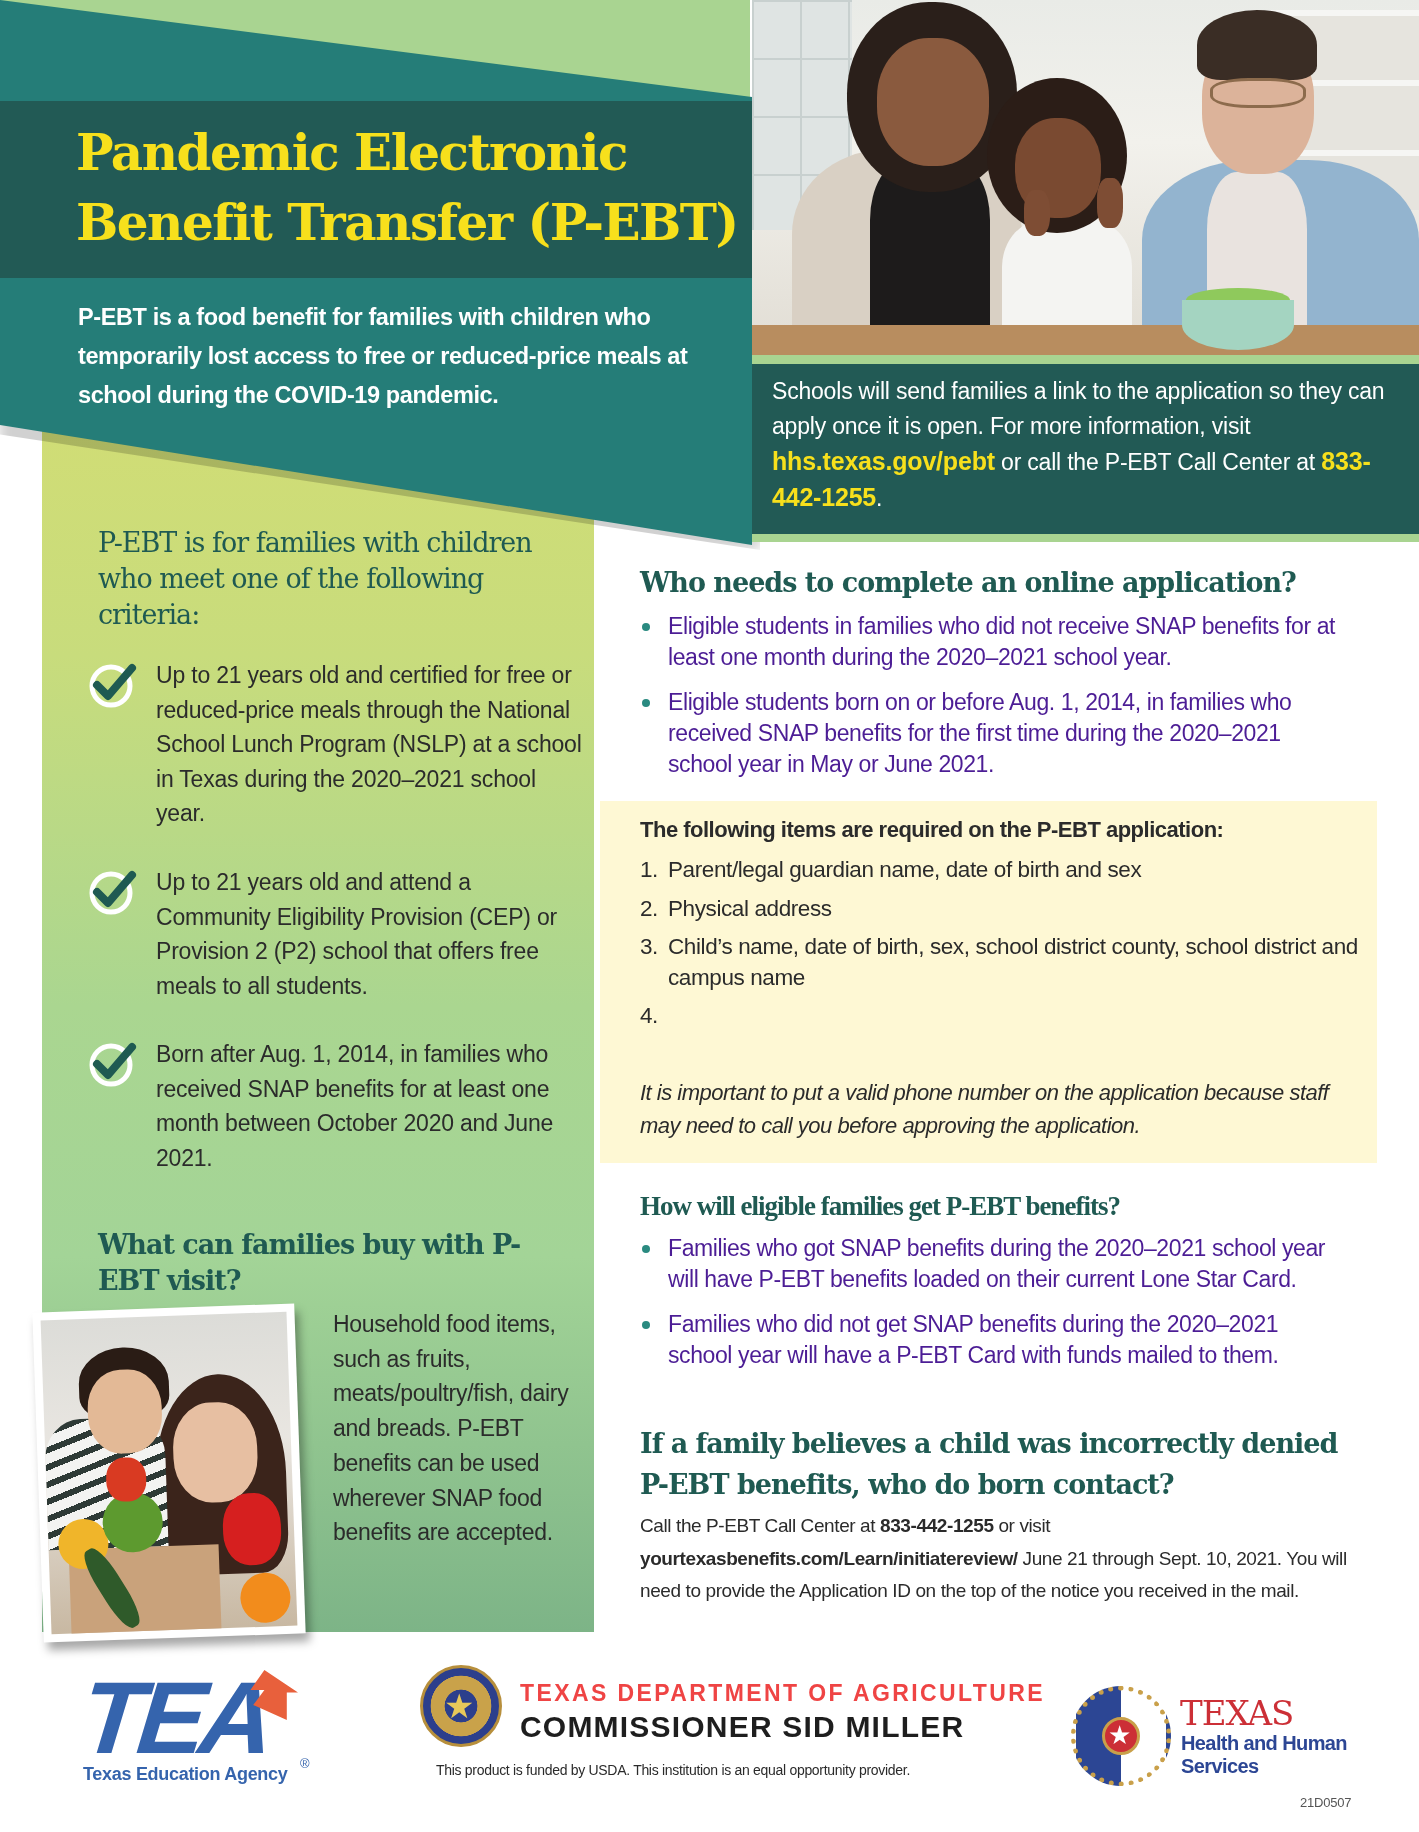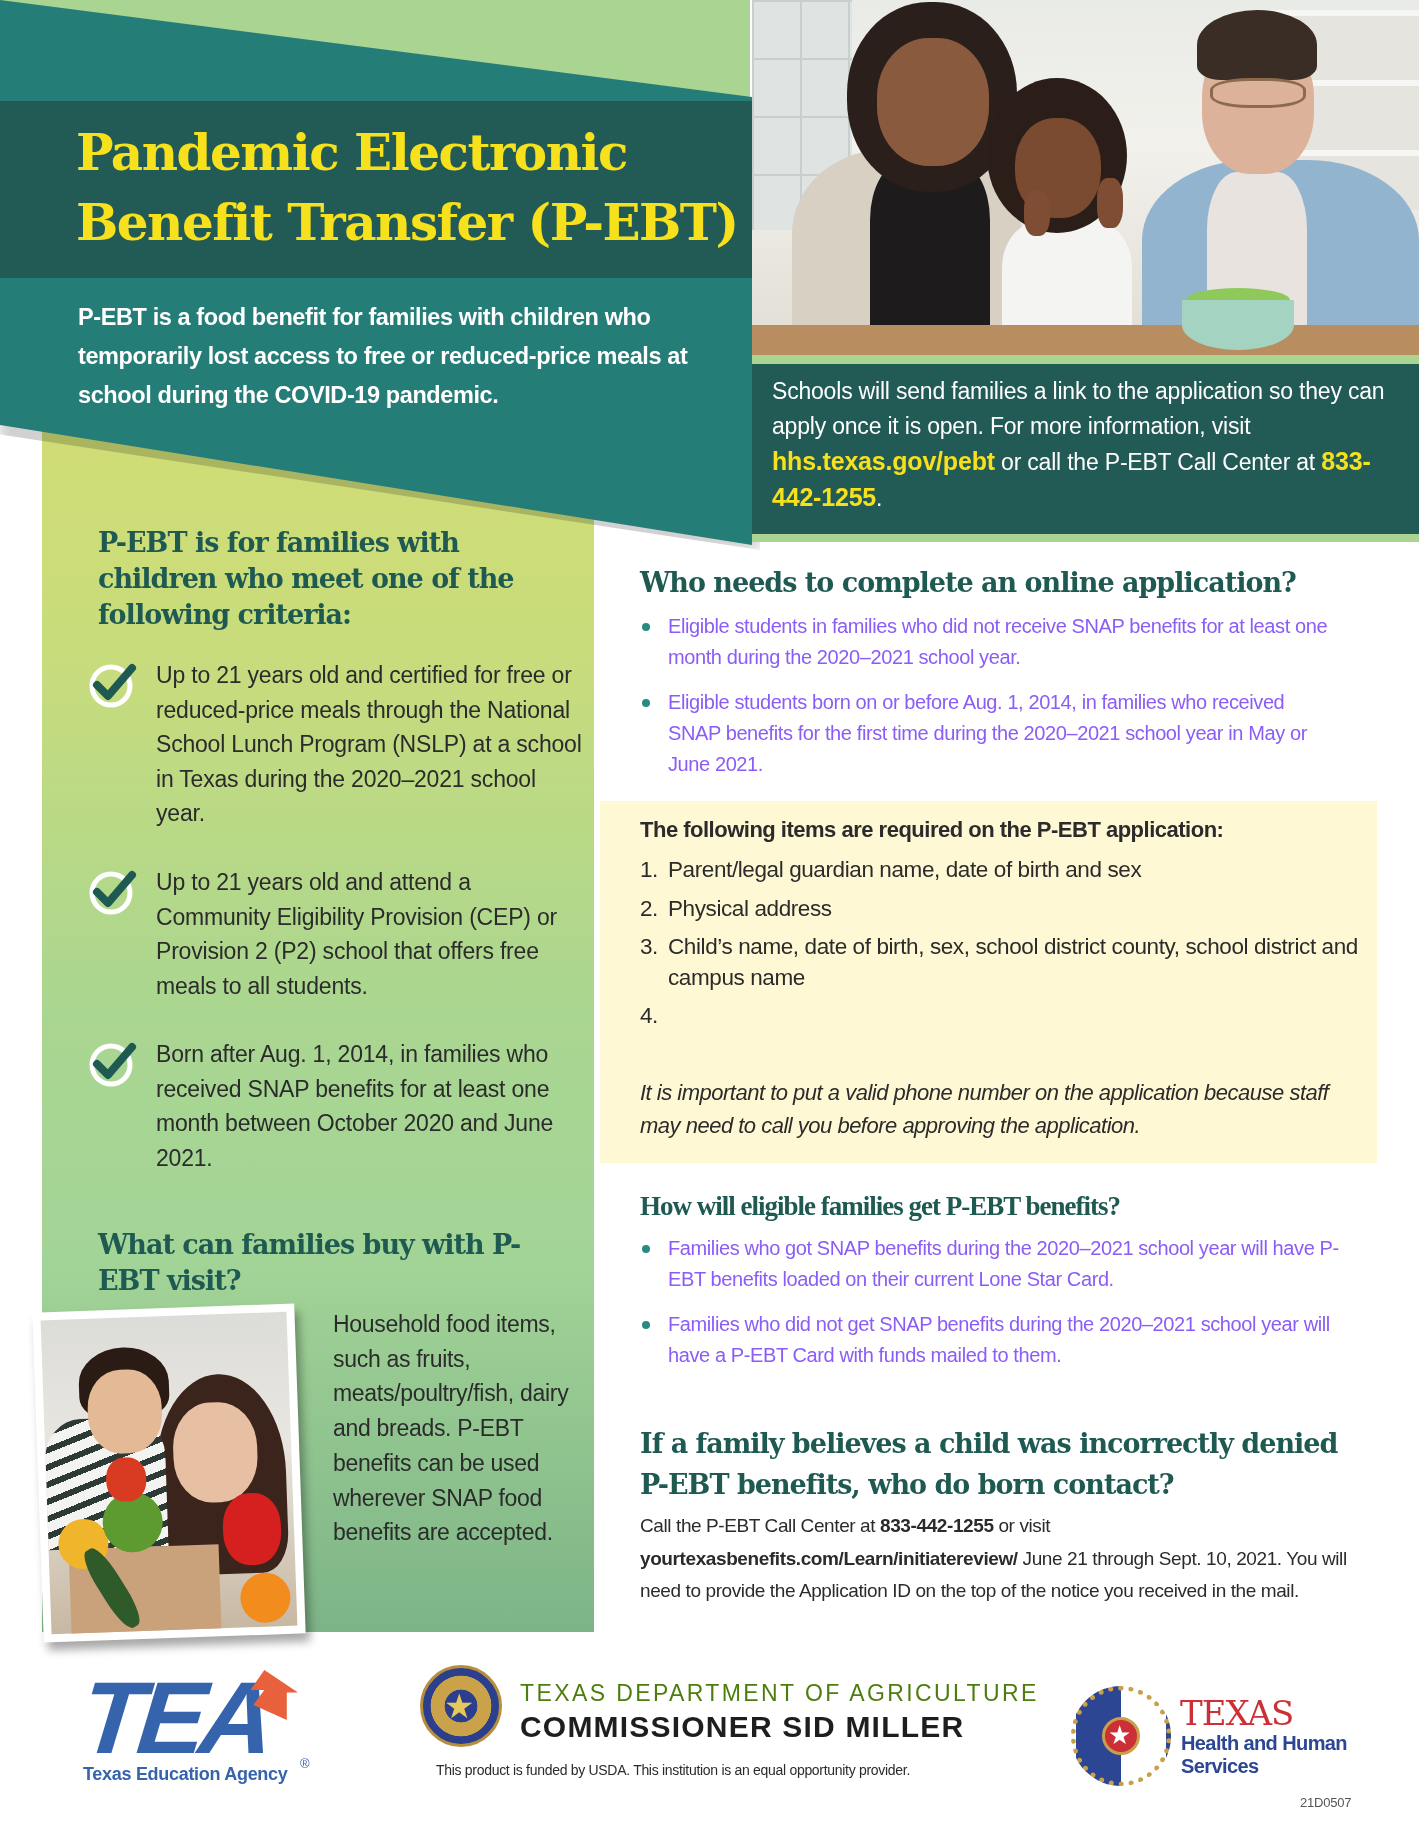--- a/index.html
+++ b/index.html
@@ -54,21 +54,21 @@
 
   
   .info-box { position: absolute; left: 752px; top: 364px; width: 667px; height: 170px; background: #225a55; }
   .info-text { position: absolute; left: 772px; top: 374px; width: 640px; color: #ffffff;
     font-family: "Liberation Sans", sans-serif; font-size: 23px; line-height: 35px; letter-spacing: -0.2px; }
   .info-text .hl { color: #f7e01c; font-weight: bold; font-size: 25px; }
   .info-bottom-strip { position: absolute; left: 752px; top: 534px; width: 667px; height: 8px; background: #a9d491; }
 
   
   .criteria-heading { position: absolute; left: 98px; top: 525px; width: 460px;
-    font-family: "DejaVu Serif", serif; font-weight: bold; color: #1f5a52; font-size: 27px; line-height: 36px; letter-spacing: -1px; }
+    font-family: "DejaVu Serif", serif; font-weight: normal; color: #1f5a52; font-size: 27px; line-height: 36px; letter-spacing: -1px; }
   .criteria-item { position: absolute; left: 88px; width: 500px; }
   .check-icon { position: absolute; left: 0; top: 0; width: 50px; height: 50px; }
   .criteria-text { position: absolute; left: 68px; top: 0; width: 430px; color: #2b2b2b;
     font-size: 23px; line-height: 34.5px; letter-spacing: -0.2px; }
   .buy-heading { position: absolute; left: 98px; top: 1227px; width: 440px;
     font-family: "DejaVu Serif", serif; font-weight: bold; color: #1f5a52; font-size: 27px; line-height: 36px; letter-spacing: -1px; }
   .buy-text { position: absolute; left: 333px; top: 1307px; width: 240px; color: #2b2b2b;
     font-size: 23px; line-height: 34.7px; letter-spacing: -0.3px; }
   .buy-photo { position: absolute; left: 38px; top: 1308px; width: 262px; height: 330px; background: #ffffff;
     transform: rotate(-2deg); box-shadow: 4px 8px 10px rgba(0,0,0,0.35); padding: 8px; }
@@ -85,21 +85,21 @@
   .bp-veg2 { position: absolute; left: 55px; top: 175px; width: 60px; height: 60px; background: #5d9a2f; border-radius: 50%; }
   .bp-veg3 { position: absolute; left: 60px; top: 140px; width: 40px; height: 44px; background: #d93a22; border-radius: 45%; }
   .bp-veg4 { position: absolute; left: 175px; top: 180px; width: 58px; height: 72px; background: #d61f1f; border-radius: 45%; }
   .bp-veg5 { position: absolute; left: 190px; top: 260px; width: 50px; height: 50px; background: #f28c1c; border-radius: 50%; }
   .bp-cuke { position: absolute; left: 50px; top: 225px; width: 24px; height: 90px; background: #2f5a2a; border-radius: 40%; transform: rotate(-30deg); }
 
   
   .sec-heading { position: absolute; left: 640px; width: 740px;
     font-family: "DejaVu Serif", serif; font-weight: bold; color: #1f5a52; font-size: 27px; line-height: 40px; letter-spacing: -1px; }
   .bullet-list { position: absolute; left: 640px; width: 700px; list-style: none; }
-  .bullet-list li { position: relative; padding-left: 28px; font-size: 20px; line-height: 31px; letter-spacing: -0.4px; color: #8b5cf6; margin-bottom: 14px; }
+  .bullet-list li { position: relative; padding-left: 28px; font-size: 23px; line-height: 31px; letter-spacing: -0.4px; color: #4c1d95; margin-bottom: 14px; }
   .bullet-dot { position: absolute; left: 2px; top: 12px; width: 8px; height: 8px; border-radius: 50%; background: #2a8a80; }
   .required-box { position: absolute; left: 600px; top: 801px; width: 777px; height: 362px; background: #fef8d4; }
   .required-heading { position: absolute; left: 640px; top: 814px; width: 720px;
     font-size: 22px; font-weight: bold; line-height: 32px; color: #2b2b2b; letter-spacing: -0.5px; }
   .num-list { position: absolute; left: 640px; top: 855px; width: 720px; list-style: none; }
   .num-list li { position: relative; padding-left: 28px; font-size: 22.5px; line-height: 30.5px; letter-spacing: -0.4px; color: #2b2b2b; margin-bottom: 8px; }
   .num-list li .num { position: absolute; left: 0; top: 0; }
   .note-text { position: absolute; left: 640px; top: 1077px; width: 730px; font-style: italic;
     font-size: 22px; line-height: 32.5px; letter-spacing: -0.5px; color: #2b2b2b; }
   .contact-text { position: absolute; left: 640px; top: 1510px; width: 740px; font-size: 19px; line-height: 32.5px; letter-spacing: -0.4px; color: #2b2b2b; }
@@ -109,21 +109,21 @@
   .tea-logo { position: absolute; left: 80px; top: 1668px; width: 240px; height: 115px; }
   .tea-letters { position: absolute; left: 2px; top: 0; font-family: "Liberation Sans", sans-serif; font-weight: bold; font-style: italic;
     font-size: 102px; line-height: 100px; color: #3564ad; letter-spacing: -6px; transform: skewX(-6deg); }
   .tea-arrow { position: absolute; left: 162px; top: 2px; width: 56px; height: 50px; background: #e8603c;
     clip-path: polygon(40% 0, 100% 45%, 80% 45%, 80% 100%, 20% 70%, 40% 40%, 15% 40%); }
   .tea-reg { position: absolute; left: 220px; top: 88px; font-size: 13px; color: #3564ad; }
   .tea-name { position: absolute; left: 3px; top: 96px; font-size: 18px; font-weight: bold; color: #3564ad; letter-spacing: -0.3px; }
   .tda-seal { position: absolute; left: 420px; top: 1665px; width: 82px; height: 82px; border-radius: 50%;
     background: radial-gradient(circle, #2c3f8c 0 30%, #c9a24a 31% 56%, #2c3f8c 57% 100%); border: 3px solid #b78f3c; }
   .tda-star { position: absolute; left: 444px; top: 1686px; font-size: 34px; color: #e7c85a; line-height: 40px; }
-  .tda-line1 { position: absolute; left: 520px; top: 1680px; font-size: 23px; letter-spacing: 2.4px; color: #4d7c0f; }
+  .tda-line1 { position: absolute; left: 520px; top: 1680px; font-size: 23px; letter-spacing: 2.4px; color: #ef4444; font-weight: bold; }
   .tda-line2 { position: absolute; left: 520px; top: 1710px; font-size: 30px; font-weight: bold; letter-spacing: 1.2px; color: #1e1e1e; }
   .usda-note { position: absolute; left: 436px; top: 1762px; font-size: 14px; color: #2b2b2b; letter-spacing: -0.3px; }
   .hhs-seal { position: absolute; left: 1071px; top: 1686px; width: 100px; height: 100px; border-radius: 50%;
     border: 5px dotted #c9a04a; background: linear-gradient(90deg, #2c4694 0 50%, #ffffff 50% 100%); }
   .hhs-seal-inner { position: absolute; left: 1102px; top: 1717px; width: 38px; height: 38px; border-radius: 50%; background: #cc2f36; border: 3px solid #c9a04a; }
   .hhs-star { position: absolute; left: 1108px; top: 1718px; font-size: 26px; line-height: 34px; color: #ffffff; }
   .hhs-texas { position: absolute; left: 1180px; top: 1694px; font-family: "DejaVu Serif", serif; font-size: 34px; color: #cc2f36; line-height: 38px; letter-spacing: -1px; }
   .hhs-sub { position: absolute; left: 1181px; top: 1732px; font-size: 20px; font-weight: bold; color: #2c4694; line-height: 23px; letter-spacing: -0.6px; }
   .doc-code { position: absolute; left: 1300px; top: 1795px; font-size: 13px; color: #555; letter-spacing: -0.2px; }
 </style>

